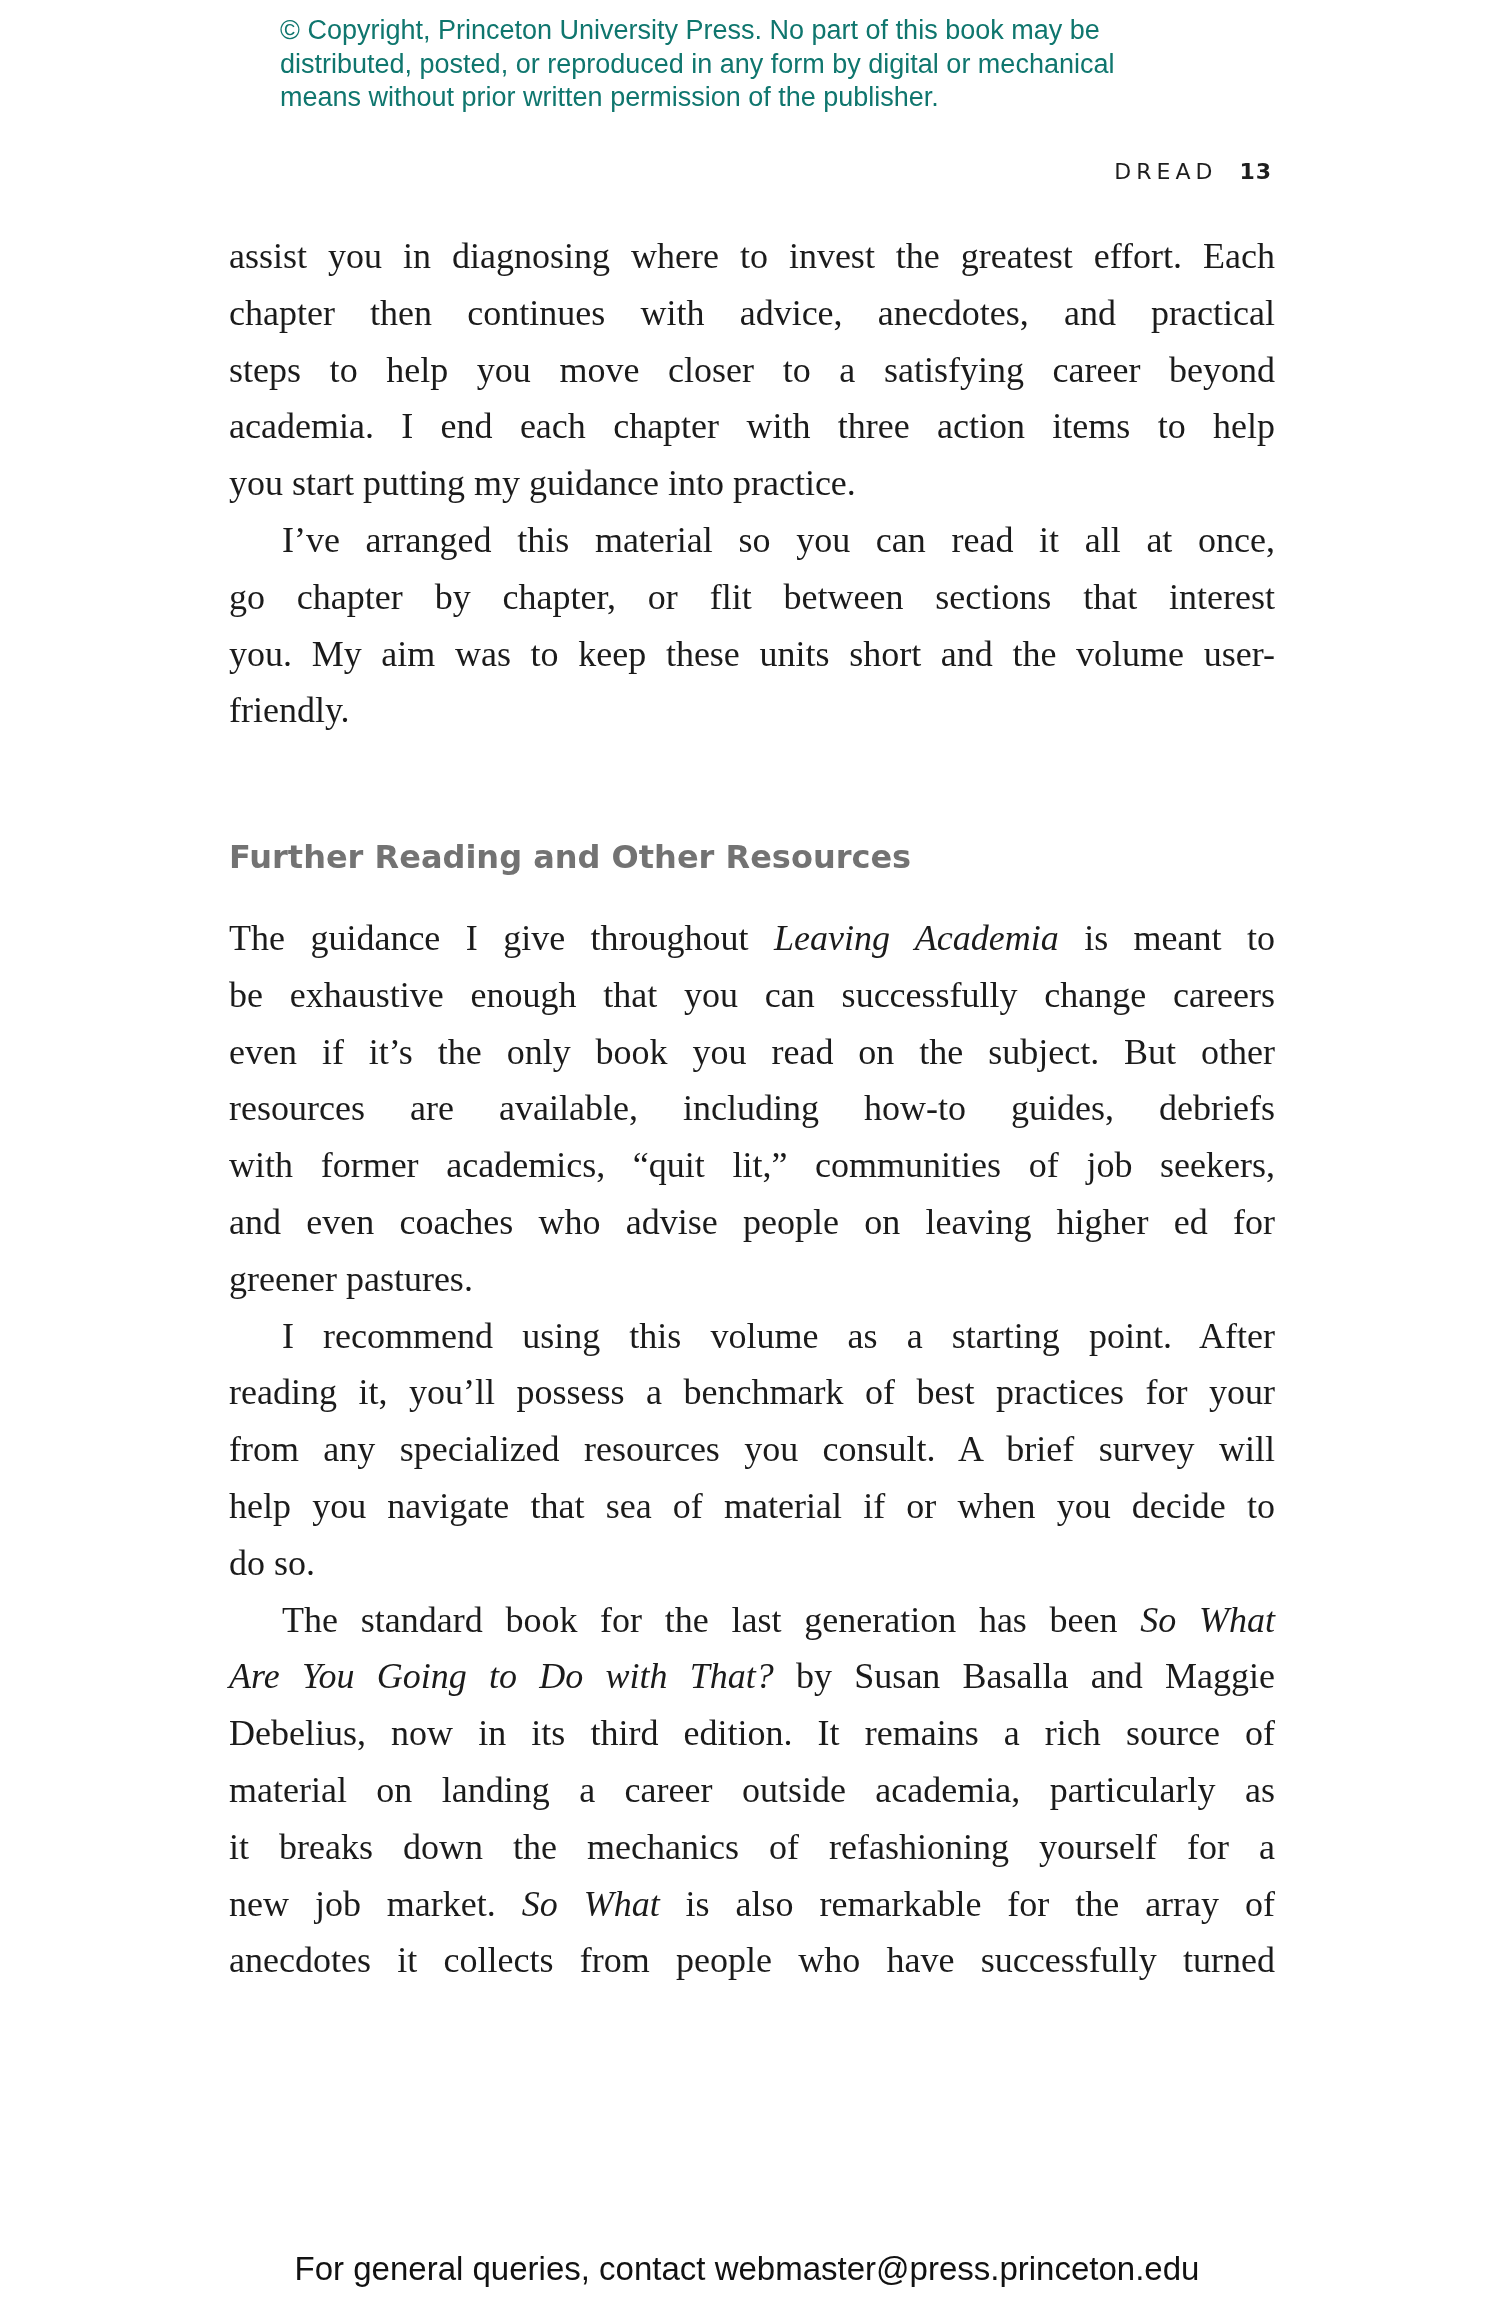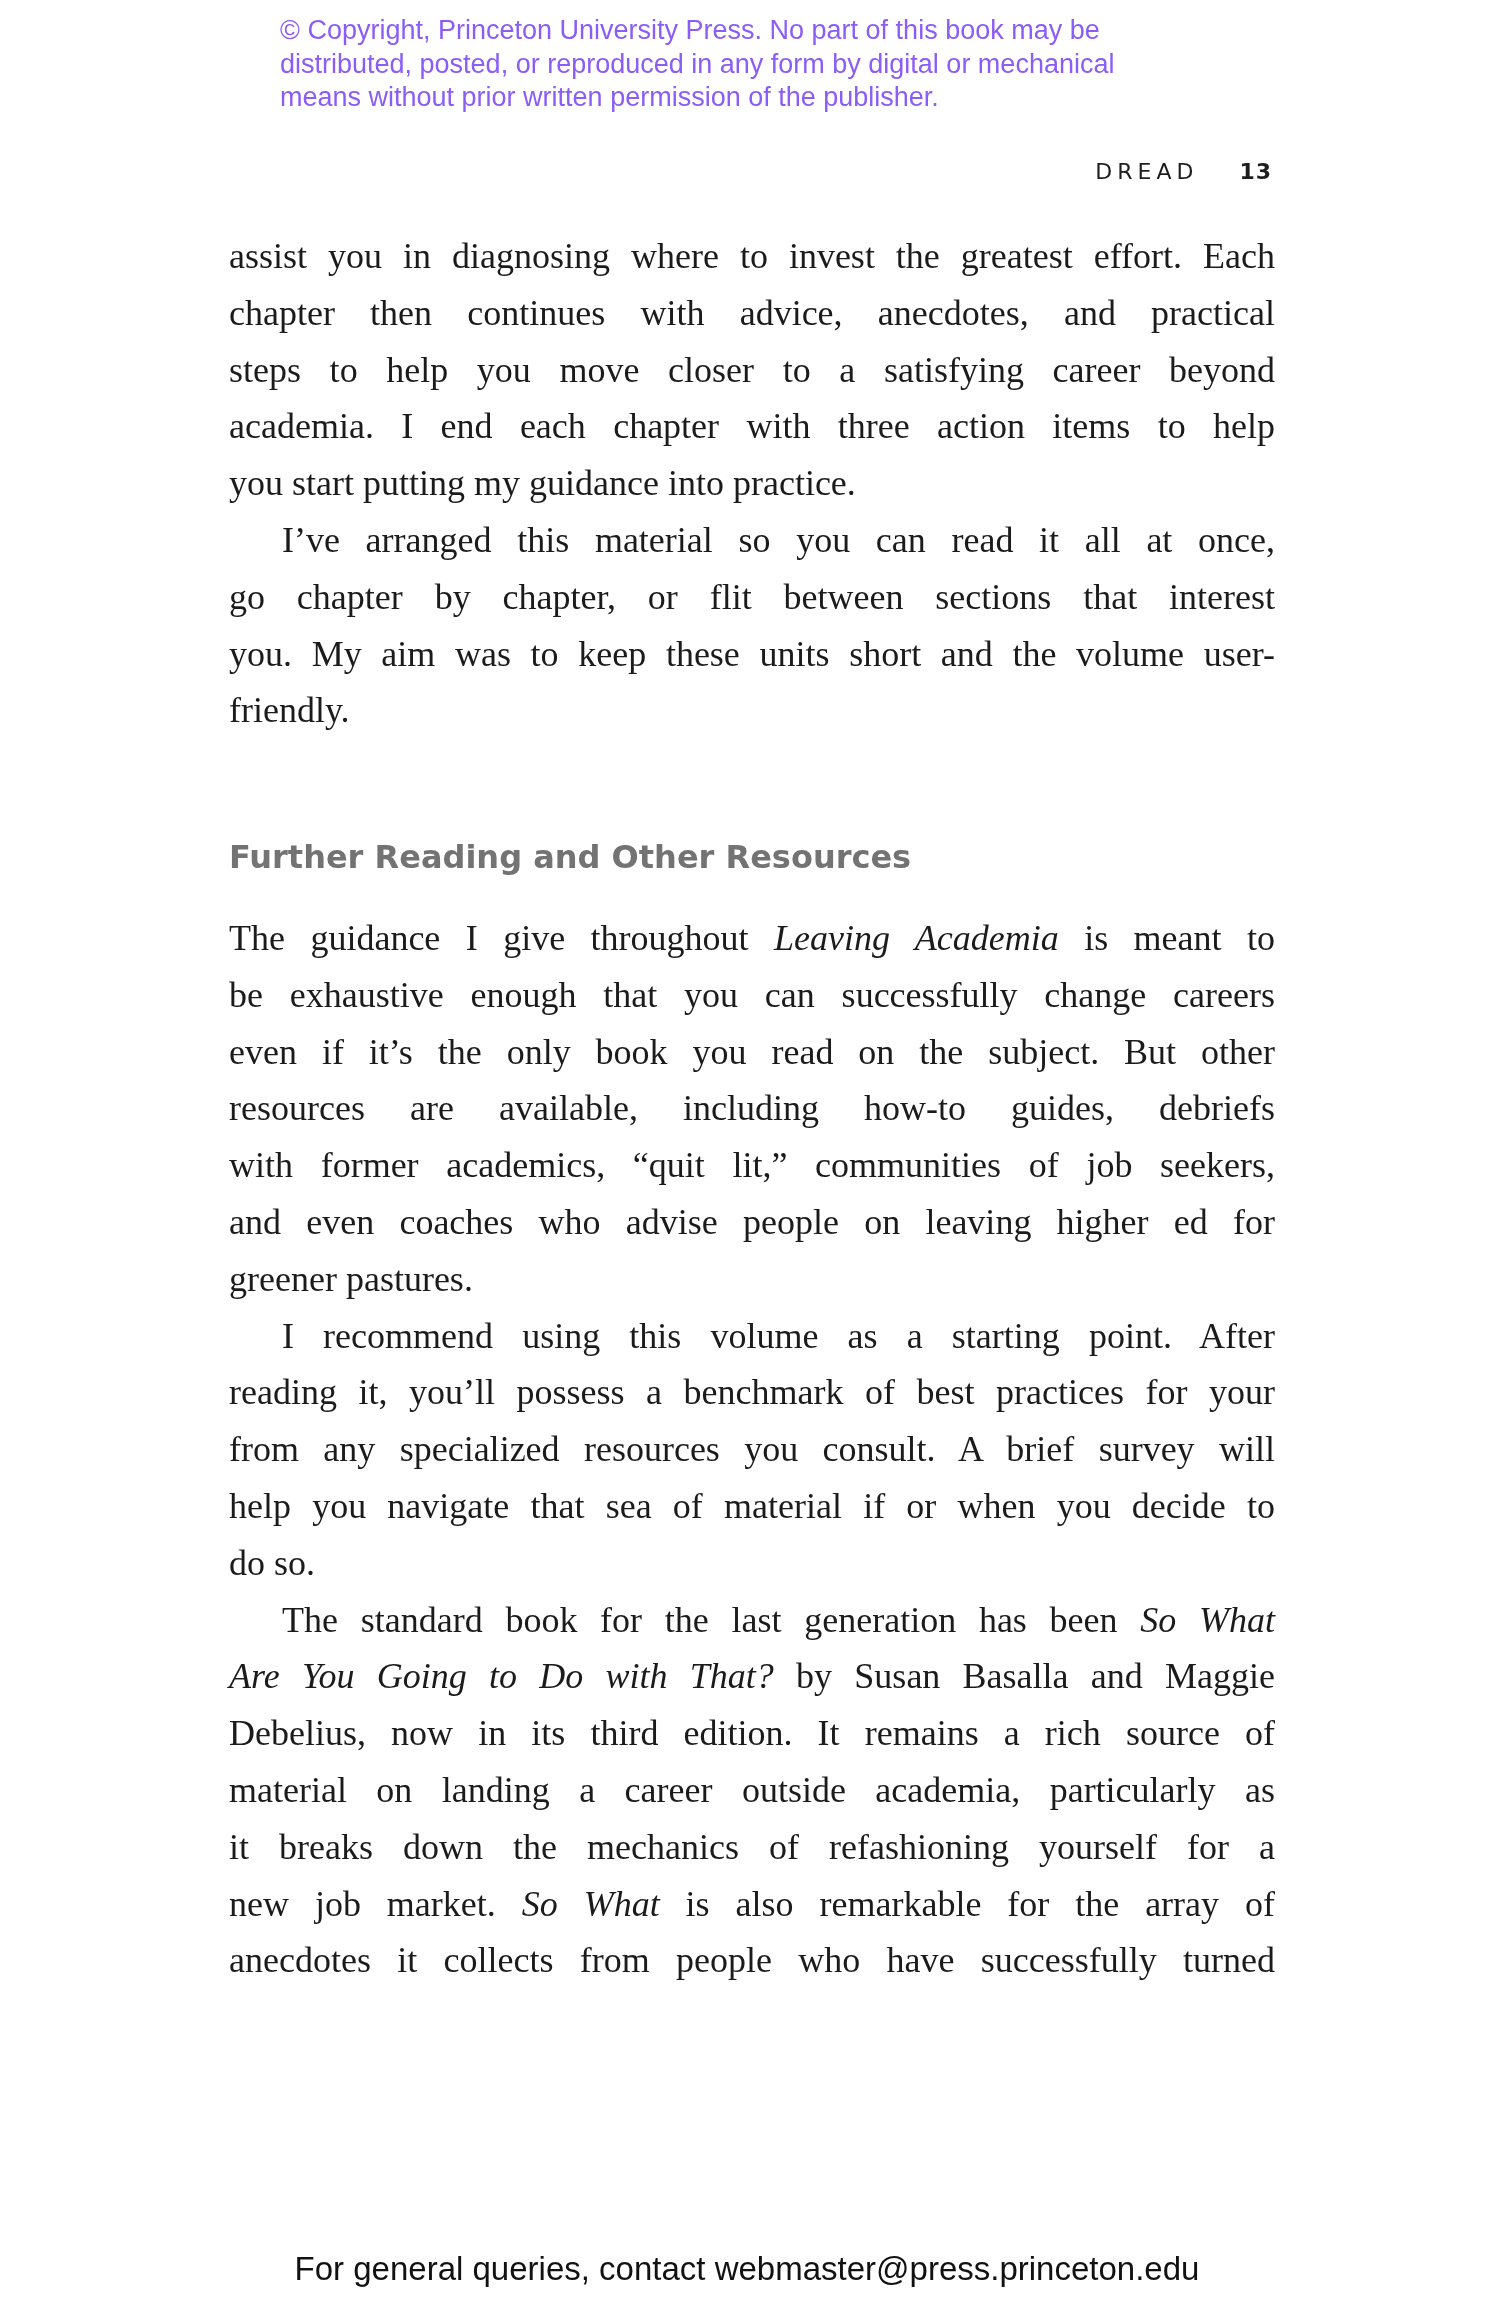--- a/index.html
+++ b/index.html
@@ -1,27 +1,27 @@
 <!DOCTYPE html>
 <html><head>
 <meta charset="utf-8">
 <style>
   html, body { margin: 0; padding: 0; background: #ffffff; }
   body { width: 1500px; height: 2318px; position: relative; overflow: hidden; color: #1b1b1b; }
   .copyright {
     position: absolute; left: 280px; top: 14px; width: 960px;
-    font-family: "Liberation Sans", sans-serif; font-size: 27px; line-height: 33.5px; color: #8b5cf6;
+    font-family: "Liberation Sans", sans-serif; font-size: 27px; line-height: 33.5px; color: #0f766e;
   }
   .copyright .cl { display: block; white-space: nowrap; }
   .running-head {
     position: absolute; left: 1000px; width: 272px; top: 158px; text-align: right;
     font-family: "DejaVu Sans", sans-serif; font-size: 22px; line-height: 28px; color: #1e1e1e; white-space: nowrap;
   }
   .running-head .rh-title { letter-spacing: 5px; font-weight: normal; }
-  .running-head .rh-page { font-weight: bold; margin-left: 41px; letter-spacing: 1px; }
+  .running-head .rh-page { font-weight: bold; margin-left: 22px; letter-spacing: 1px; }
   .textblock { position: absolute; left: 229px; width: 1046px; font-family: "Liberation Serif", serif; font-size: 36px; color: #1b1b1b; }
   .line { display: block; height: 56.8px; line-height: 56.8px; white-space: nowrap; text-align: justify; text-align-last: justify; overflow: visible; }
   .line.last { text-align-last: left; }
   .line.indent { padding-left: 53px; }
   .line i { font-style: italic; }
   #sec1 { top: 228px; }
   #sec2 { top: 910px; }
   .heading {
     position: absolute; left: 229px; top: 837px; white-space: nowrap;
     font-family: "DejaVu Sans", sans-serif; font-weight: bold; font-size: 32px; line-height: 40px; color: #737373;

